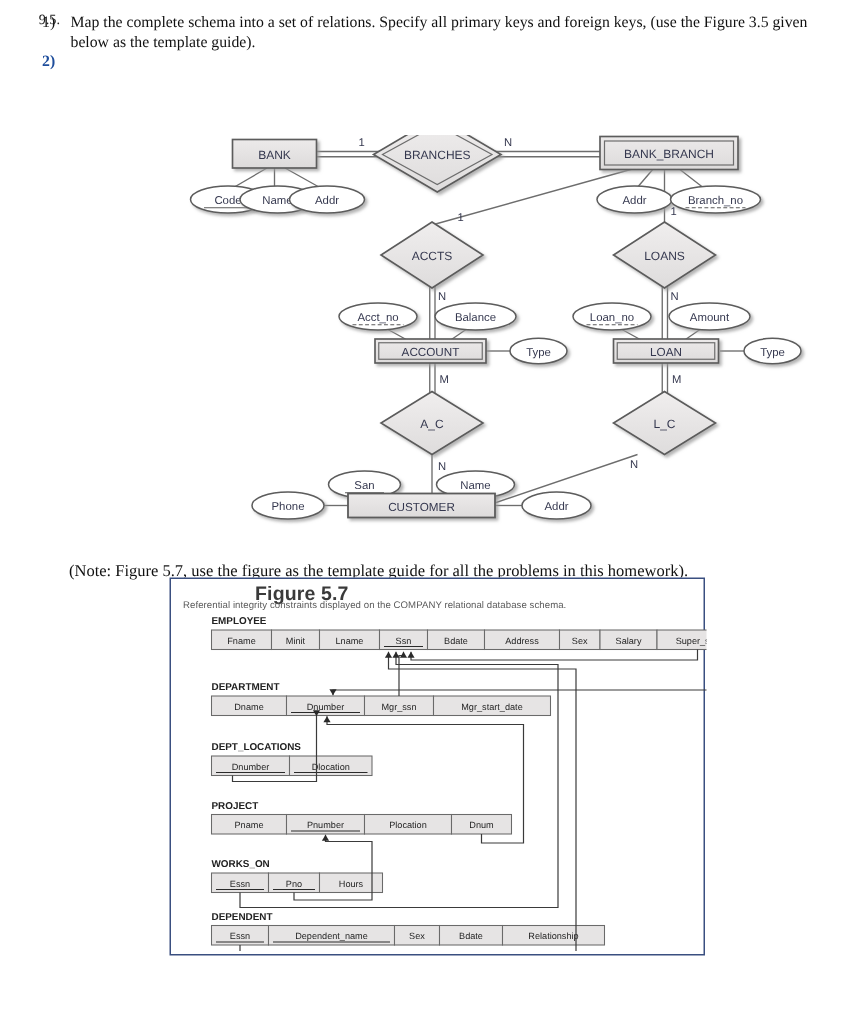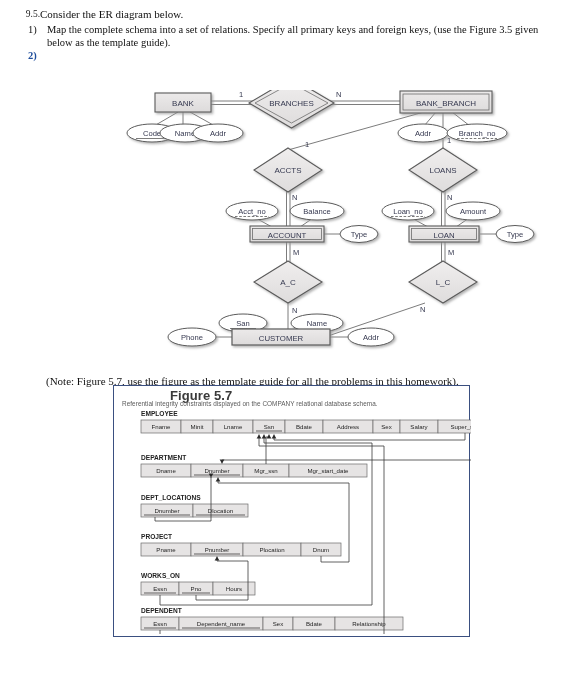--- a/index.html
+++ b/index.html
@@ -55,21 +55,20 @@
   }
   .fig-svg{position:absolute;left:0;top:22px;}
 </style>
 </head>
 <body>
 
 <div class="page">
 
   <div class="q-block">
     <div class="q-num">9.5.</div>
-    <div class="q-head">Consider the ER diagram below.</div>
     <ul class="q-list">
       <li class="q-item">
         <span class="mark">1)</span>
         <span>Map the complete schema into a set of relations. Specify all primary keys and foreign keys, (use the Figure 3.5 given below as the template guide).</span>
       </li>
       <li class="q-item bold">
         <span class="mark">2)</span>
       </li>
     </ul>
   </div>

